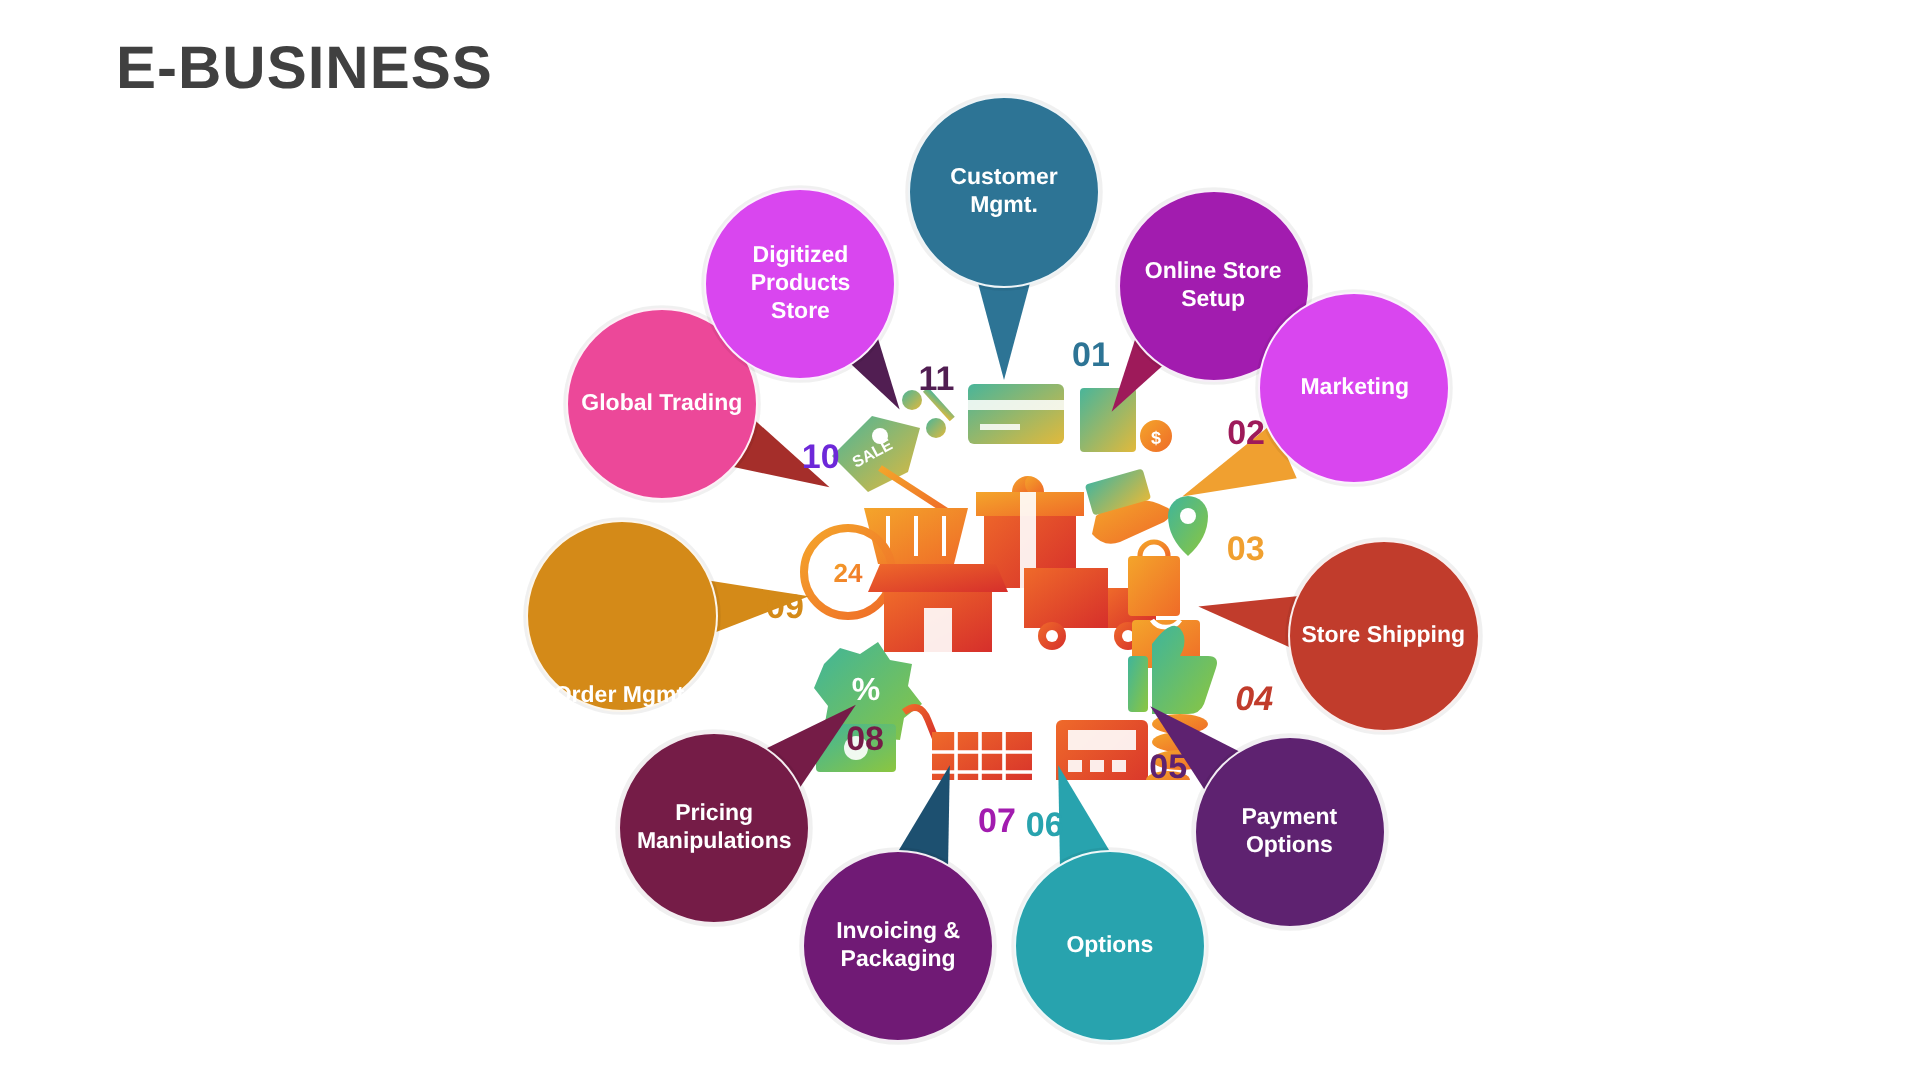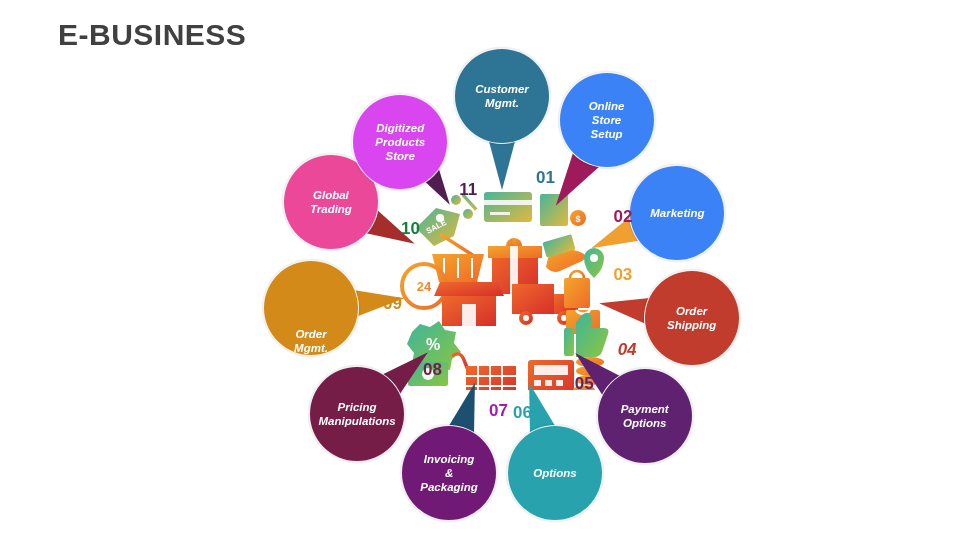--- a/index.html
+++ b/index.html
@@ -25,21 +25,21 @@
   .node-circle{
     position:absolute;border-radius:50%;
     box-sizing:border-box;
     display:flex;align-items:center;justify-content:center;
     text-align:center;color:#ffffff;
     font-size:11.5px;font-weight:bold;line-height:1.22;
     border:1.6px solid rgba(255,255,255,.92);
     box-shadow:0 0 0 1.4px rgba(0,0,0,.06);
     z-index:3;
   }
-  .node-label{padding:0 22px;display:block;font-style:italic;}
+  .node-label{padding:0 6px;display:block;}
   .node-num{
     position:absolute;z-index:4;
     font-size:17px;font-weight:bold;white-space:nowrap;
   }
   .node-tail{position:absolute;z-index:2;}
 
   
   #center-art{
     position:absolute;left:366px;top:162px;width:228px;height:228px;
     z-index:1;
@@ -245,40 +245,40 @@
             </svg></div>
           <div class="node-circle" style="left: 432px; top: 48px; width: 96px; height: 96px; background: rgb(45, 116, 149);">
             <span class="node-label">Customer Mgmt.</span>
           </div>
           <div class="node-num" style="left: 514px; top: 168px; color: rgb(45, 116, 149);">01</div>
         </div>
         <div class="node">
           <div class="node-tail" style="left: 344.571px; top: -113.025px; width: 480px; height: 480px;"><svg width="480" height="480">
               <polygon points="206.72365815024762,263.6998960567007 231.88377518861034,280.0390671071515 188.80393070858744,318.83503338686984" fill="#9e1a5a"></polygon>
             </svg></div>
-          <div class="node-circle" style="left: 536.571px; top: 72px; width: 96px; height: 96px; background: #3b82f6;">
+          <div class="node-circle" style="left: 536.571px; top: 95px; width: 96px; height: 96px; background: #a21caf;">
             <span class="node-label">Online Store Setup</span>
           </div>
           <div class="node-num" style="left: 591.571px; top: 206.975px; color: rgb(158, 26, 90);">02</div>
         </div>
         <div class="node">
           <div class="node-tail" style="left: 415.401px; top: -30.0934px; width: 480px; height: 480px;"><svg width="480" height="480">
               <polygon points="199.18422296344417,241.75281057224137 211.38632225571817,269.1591743015194 154.12672698159554,278.2332444491252" fill="#f0a030"></polygon>
             </svg></div>
-          <div class="node-circle" style="left: 607.401px; top: 165px; width: 96px; height: 96px; background: #3b82f6;">
+          <div class="node-circle" style="left: 607.401px; top: 146px; width: 96px; height: 96px; background: #d946ef;">
             <span class="node-label">Marketing</span>
           </div>
           <div class="node-num" style="left: 591.401px; top: 264.907px; color: rgb(240, 160, 48);">03</div>
         </div>
         <div class="node">
           <div class="node-tail" style="left: 429.636px; top: 78.0354px; width: 480px; height: 480px;"><svg width="480" height="480">
               <polygon points="204.81436003298822,219.24016521954417 200.1213260817813,248.87081543739828 147.15729598405704,225.2951602862183" fill="#c13c2c"></polygon>
             </svg></div>
           <div class="node-circle" style="left: 621.636px; top: 270.035px; width: 96px; height: 96px; background: rgb(193, 60, 44);">
-            <span class="node-label">Order Shipping</span>
+            <span class="node-label">Store Shipping</span>
           </div>
           <div class="node-num" style="left: 595.636px; top: 340.035px; color: rgb(193, 60, 44); font-style: italic;">04</div>
         </div>
         <div class="node">
           <div class="node-tail" style="left: 382.684px; top: 176.473px; width: 480px; height: 480px;"><svg width="480" height="480">
               <polygon points="221.7974557272419,203.42586457620249 201.72353753647613,225.7202093405243 170.14438640512495,177.10172300226733" fill="#5e2270"></polygon>
             </svg></div>
           <div class="node-circle" style="left: 574.684px; top: 368.473px; width: 96px; height: 96px; background: rgb(94, 34, 112);">
             <span class="node-label">Payment Options</span>
           </div>
@@ -320,21 +320,21 @@
           </div>
           <div class="node-num" style="left: 361.052px; top: 294.069px; color: rgb(212, 138, 24);">09</div>
         </div>
         <div class="node">
           <div class="node-tail" style="left: 68.9267px; top: -39.1662px; width: 480px; height: 480px;"><svg width="480" height="480">
               <polygon points="267.04839042306475,270.6167368529283 280.6681054152512,243.88654112727727 323.7546132737066,282.6751069755174" fill="#a52e2a"></polygon>
             </svg></div>
           <div class="node-circle" style="left: 260.927px; top: 154px; width: 96px; height: 96px; background: #ec4899;">
             <span class="node-label">Global Trading</span>
           </div>
-          <div class="node-num" style="left: 378.927px; top: 218.834px; color: #15803d;">10</div>
+          <div class="node-num" style="left: 378.927px; top: 218.834px; color: #6d28d9;">10</div>
         </div>
         <div class="node">
           <div class="node-tail" style="left: 138.256px; top: -114.825px; width: 480px; height: 480px;"><svg width="480" height="480">
               <polygon points="247.4162105985154,280.17461661744227 272.8576534832082,264.2770386904461 289.8124108379212,319.71652103870406" fill="#511e52"></polygon>
             </svg></div>
           <div class="node-circle" style="left: 330.256px; top: 94px; width: 96px; height: 96px; background: #d946ef;">
             <span class="node-label">Digitized Products Store</span>
           </div>
           <div class="node-num" style="left: 437.256px; top: 180.175px; color: rgb(81, 30, 82);">11</div>
         </div>

